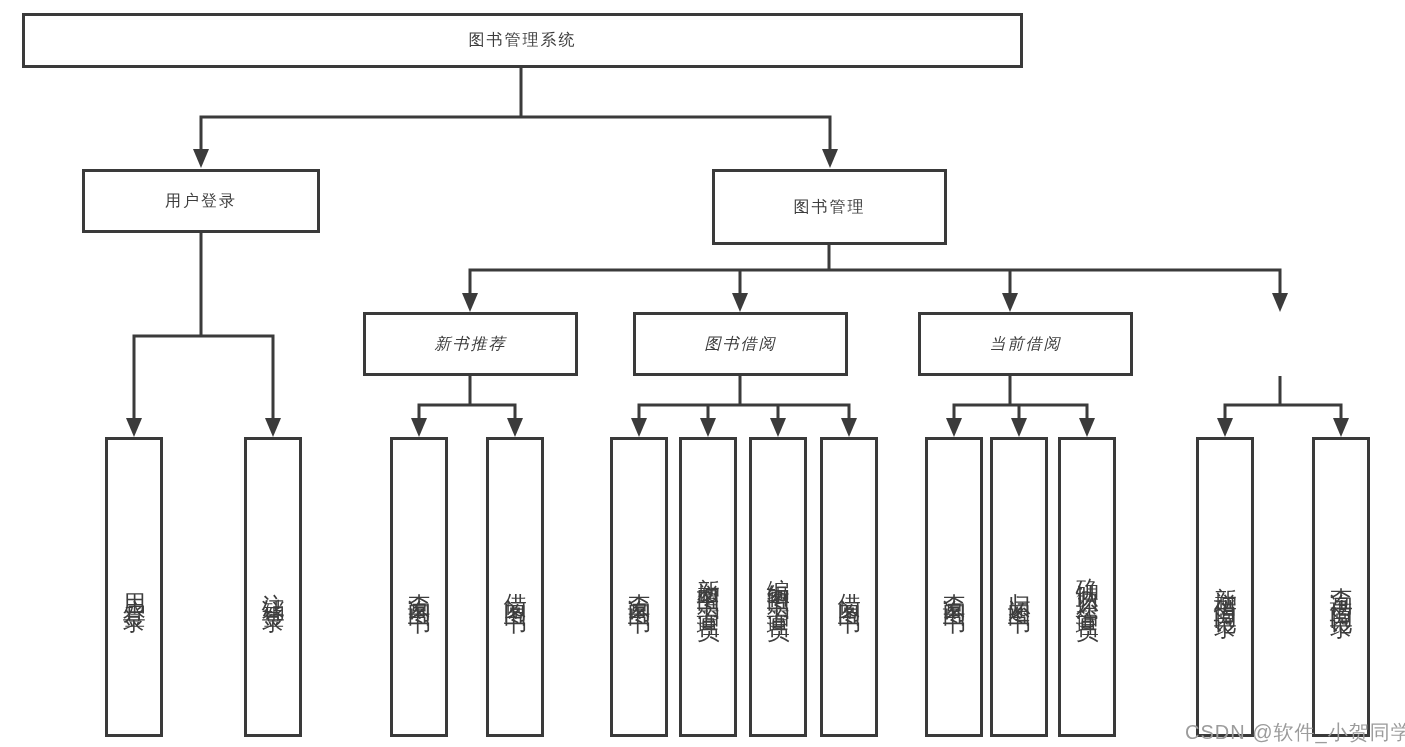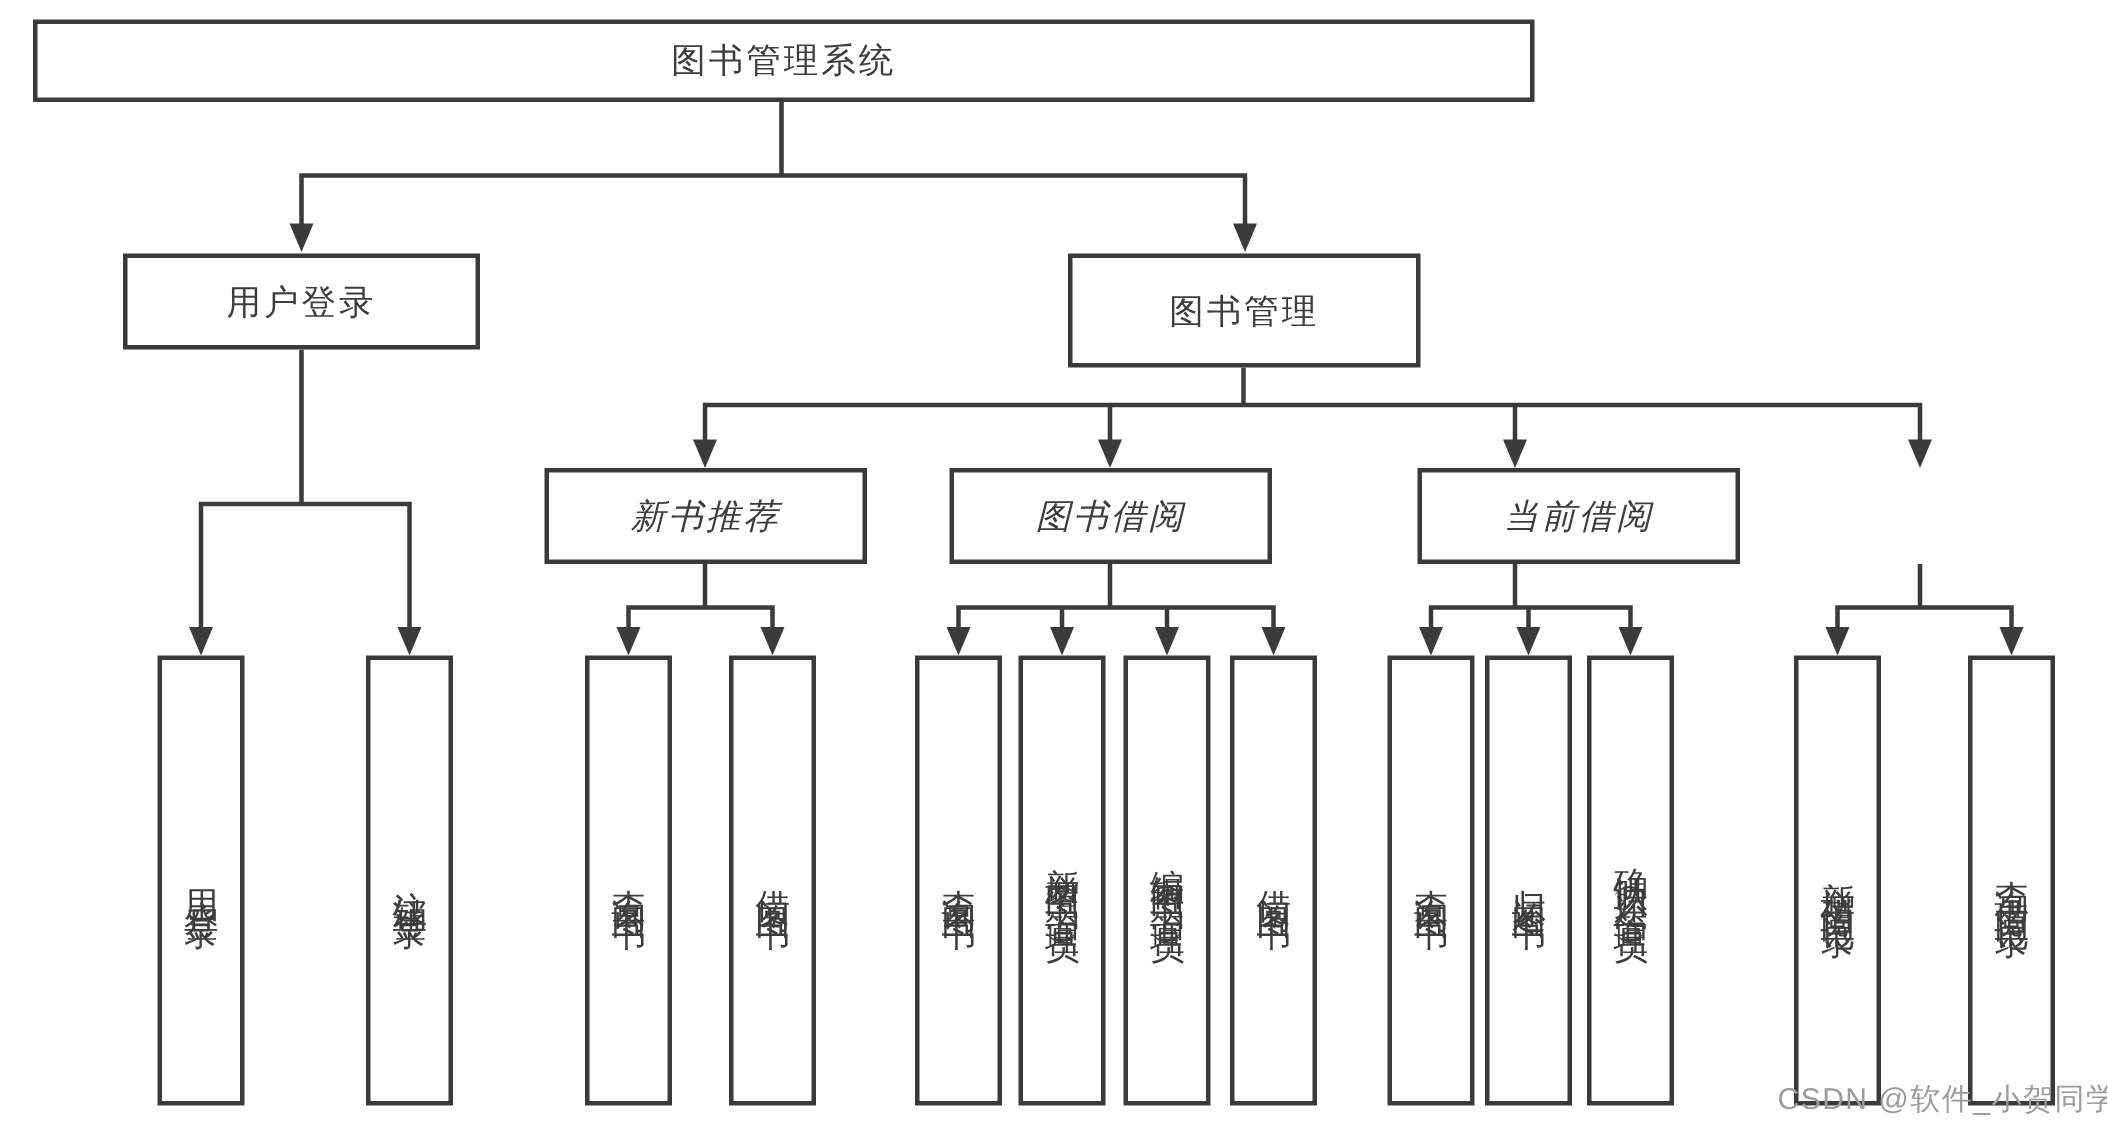--- a/index.html
+++ b/index.html
@@ -22,31 +22,31 @@
     background: #ffffff;
     border: 3px solid #3a3a3a;
     box-sizing: border-box;
     display: flex;
     align-items: center;
     justify-content: center;
     color: #3d3d3d;
     z-index: 2;
   }
   .h-node {
-    font-size: 23px;
+    font-size: 16px;
     letter-spacing: 2px;
     white-space: nowrap;
   }
   .root-node   { left: 22px;  top: 13px;  width: 1001px; height: 55px; }
   .n-user-login{ left: 82px;  top: 169px; width: 238px;  height: 64px; }
   .n-book-mgmt { left: 712px; top: 169px; width: 235px;  height: 76px; }
   .lvl3 { top: 312px; height: 64px; width: 215px; font-style: italic; }
   .n-new-books     { left: 363px; }
   .n-book-borrow   { left: 633px; }
-  .n-current-borrow{ left: 945px; }
+  .n-current-borrow{ left: 918px; }
   .n-borrow-records{ left: 1173px; width: 214px; }
   .leaf {
     top: 437px;
     width: 58px;
     height: 300px;
     writing-mode: vertical-rl;
     text-orientation: mixed;
     font-size: 23px;
     letter-spacing: 6px;
     line-height: 1.1;

